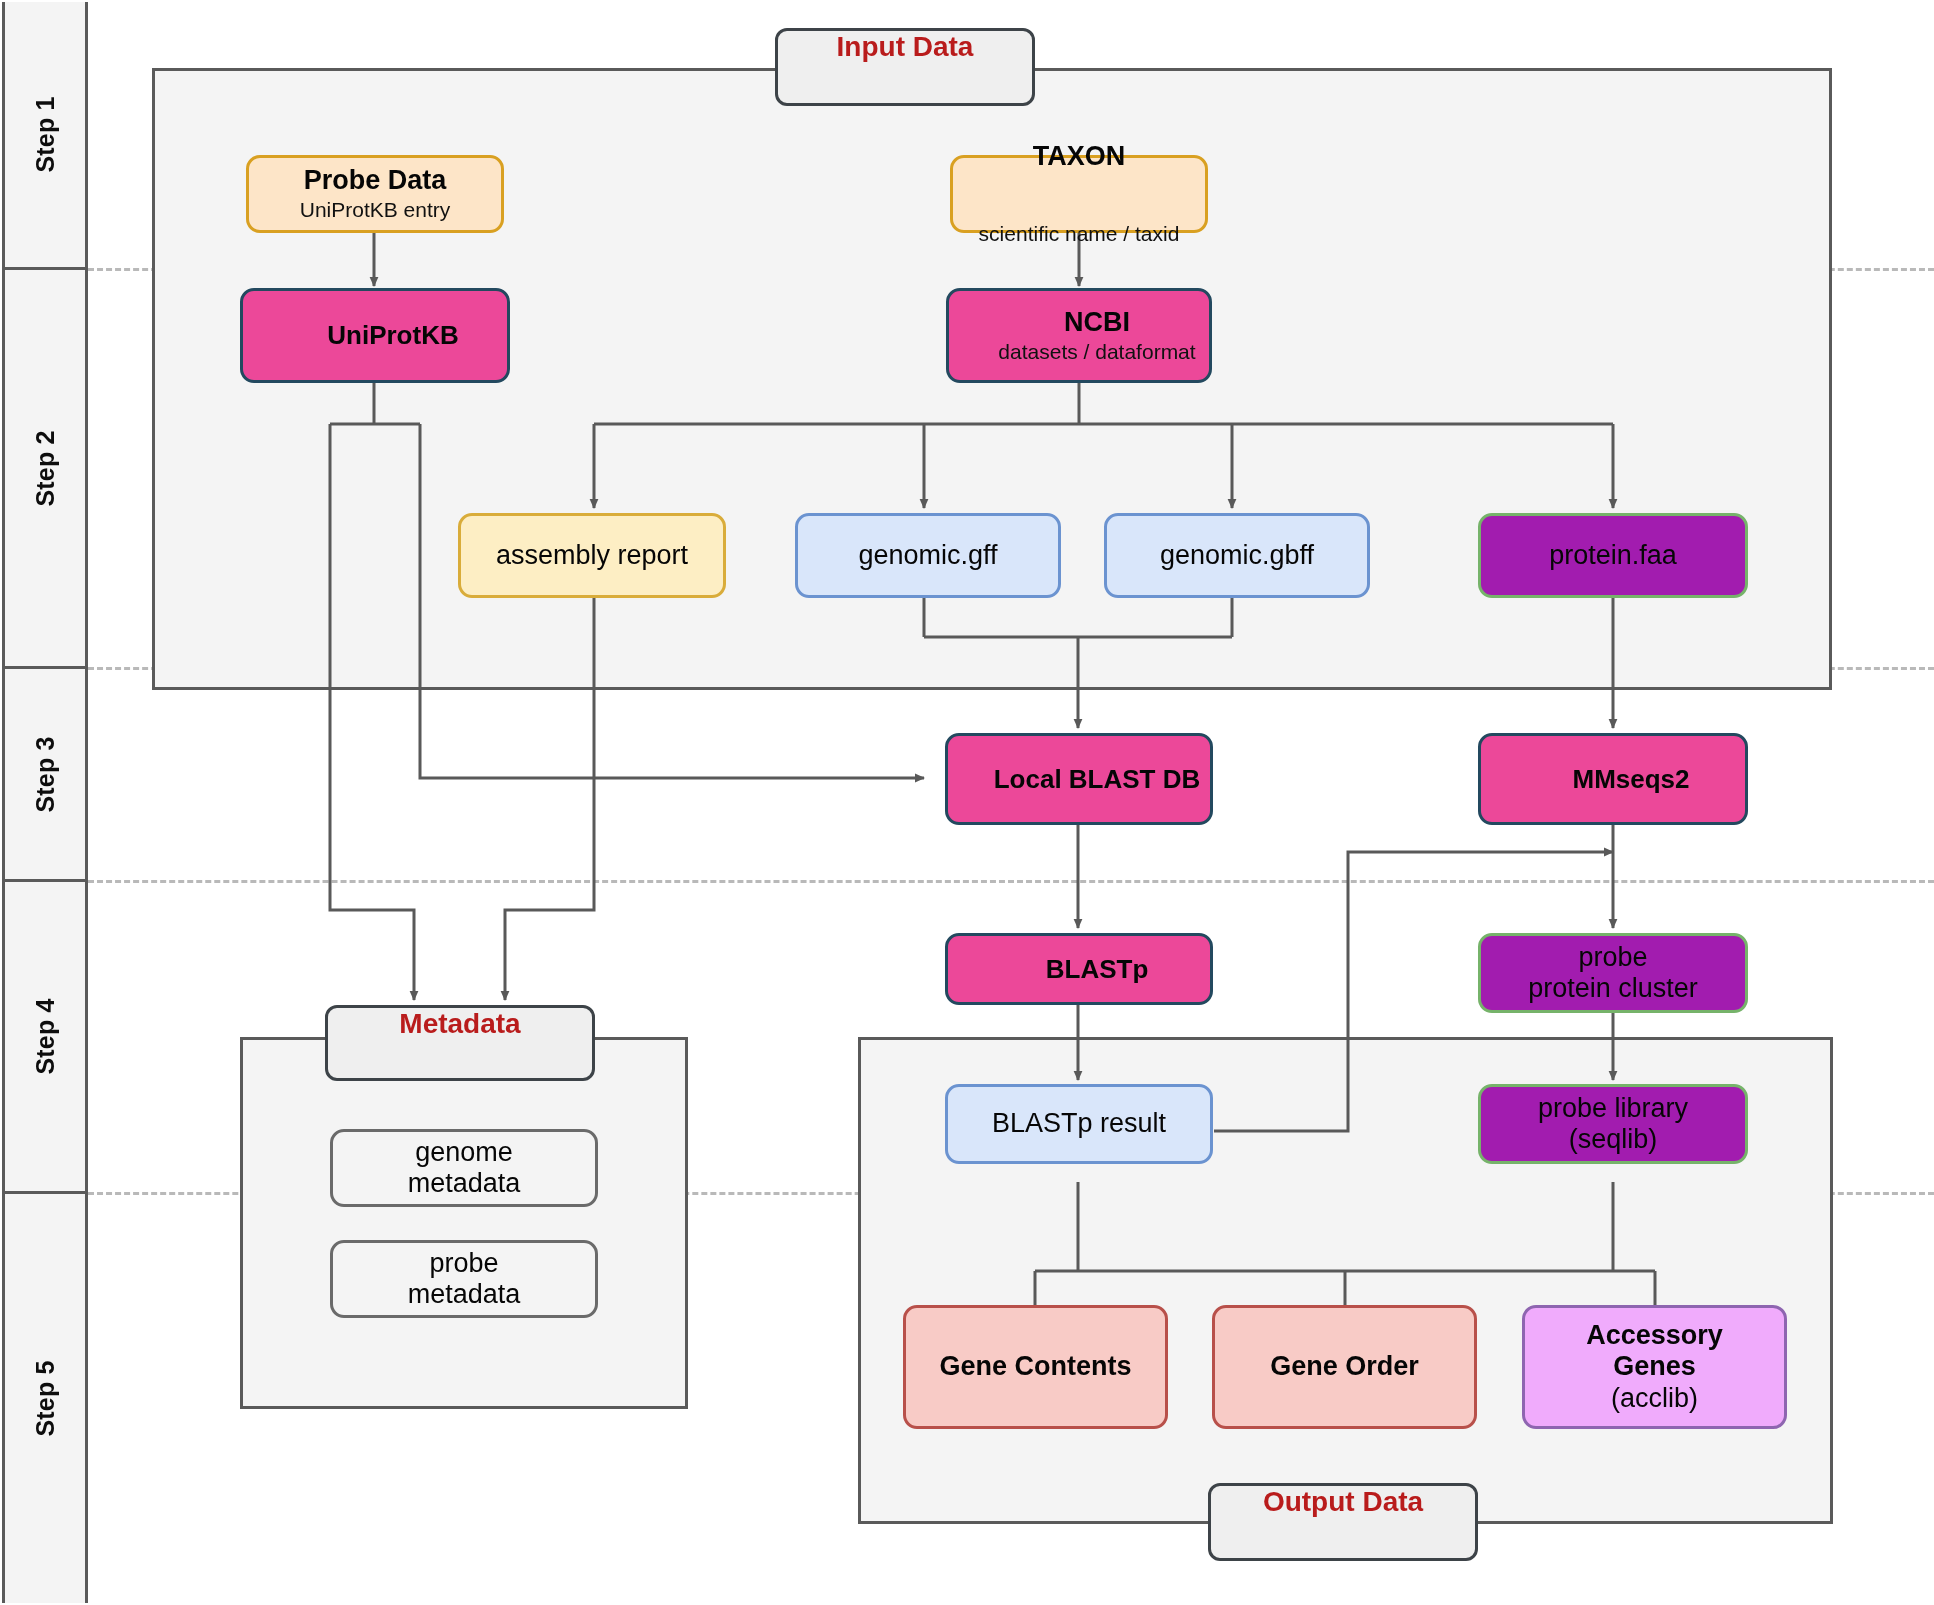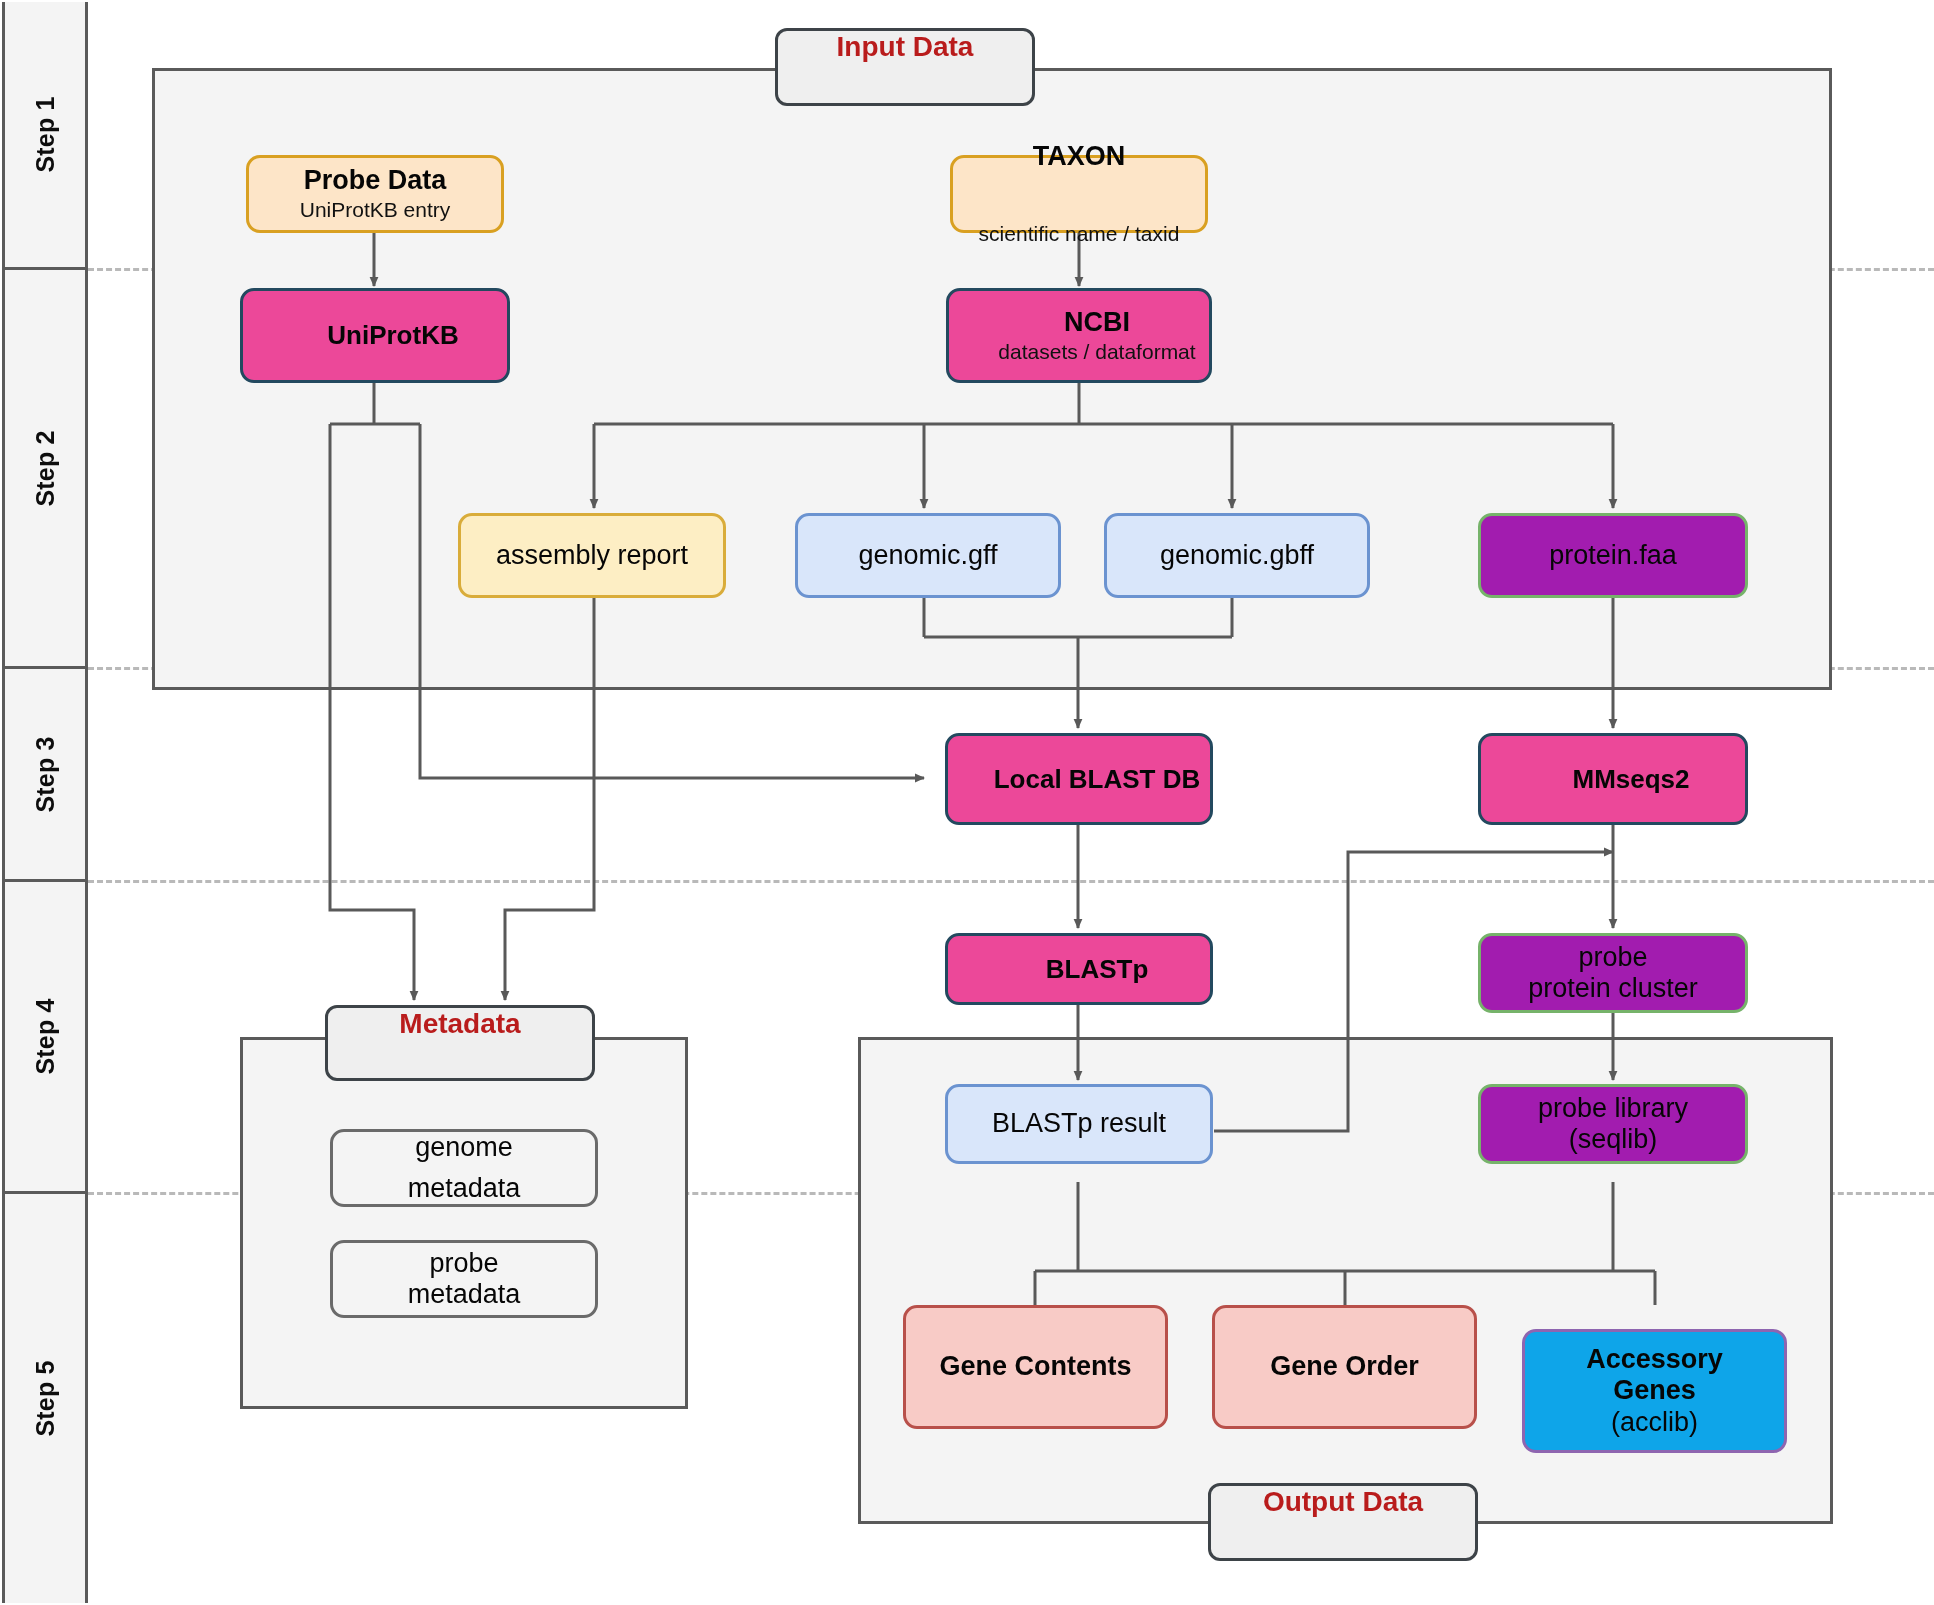--- a/index.html
+++ b/index.html
@@ -94,21 +94,21 @@
   .node .t1.reg { font-weight: normal; }
   .node .t2 { font-size: 21px; color: #111; margin-top: 2px; }
   .node .big { font-size: 26px; }
 
   .n-orange { background: #fde5c8; border: 3px solid #d9a021; }
   .n-steel  { background: #ec4899; border: 3px solid #23495f; padding-left: 36px; }
   .n-yellow { background: #fdeec4; border: 3px solid #d9ac3a; }
   .n-blue   { background: #d9e6fa; border: 3px solid #6b93d0; }
   .n-green  { background: #a21caf; border: 3px solid #76b36a; }
   .n-red    { background: #f8cbc6; border: 3px solid #b8504a; }
-  .n-purple { background: #0ea5e9; border: 3px solid #8e65b0; margin-top: 24px; }
+  .n-purple { background: #f0abfc; border: 3px solid #8e65b0; }
   .n-grey   { background: #f4f4f4; border: 3px solid #6a6a6a; }
 
   
   .svgwrap { position: absolute; left:0; top:0; width:1934px; height:1605px; z-index: 3; }
 </style>
 </head>
 <body>
 
 <div id="root">
 
@@ -260,21 +260,21 @@
 
   <div class="node n-steel" style="left:945px;top:933px;width:268px;height:72px;">
     <span class="t1 big">BLASTp</span>
   </div>
 
   <div class="node n-green" style="left:1478px;top:933px;width:270px;height:80px;">
     <span class="t1 reg">probe</span>
     <span class="t1 reg">protein cluster</span>
   </div>
 
-  <div class="node n-grey" style="left:330px;top:1129px;width:268px;height:78px;justify-content:space-between;">
+  <div class="node n-grey" style="left:330px;top:1129px;width:268px;height:78px;">
     <span class="t1 reg">genome</span>
     <span class="t1 reg">metadata</span>
   </div>
 
   <div class="node n-grey" style="left:330px;top:1240px;width:268px;height:78px;">
     <span class="t1 reg">probe</span>
     <span class="t1 reg">metadata</span>
   </div>
 
   <div class="node n-blue" style="left:945px;top:1084px;width:268px;height:80px;">

